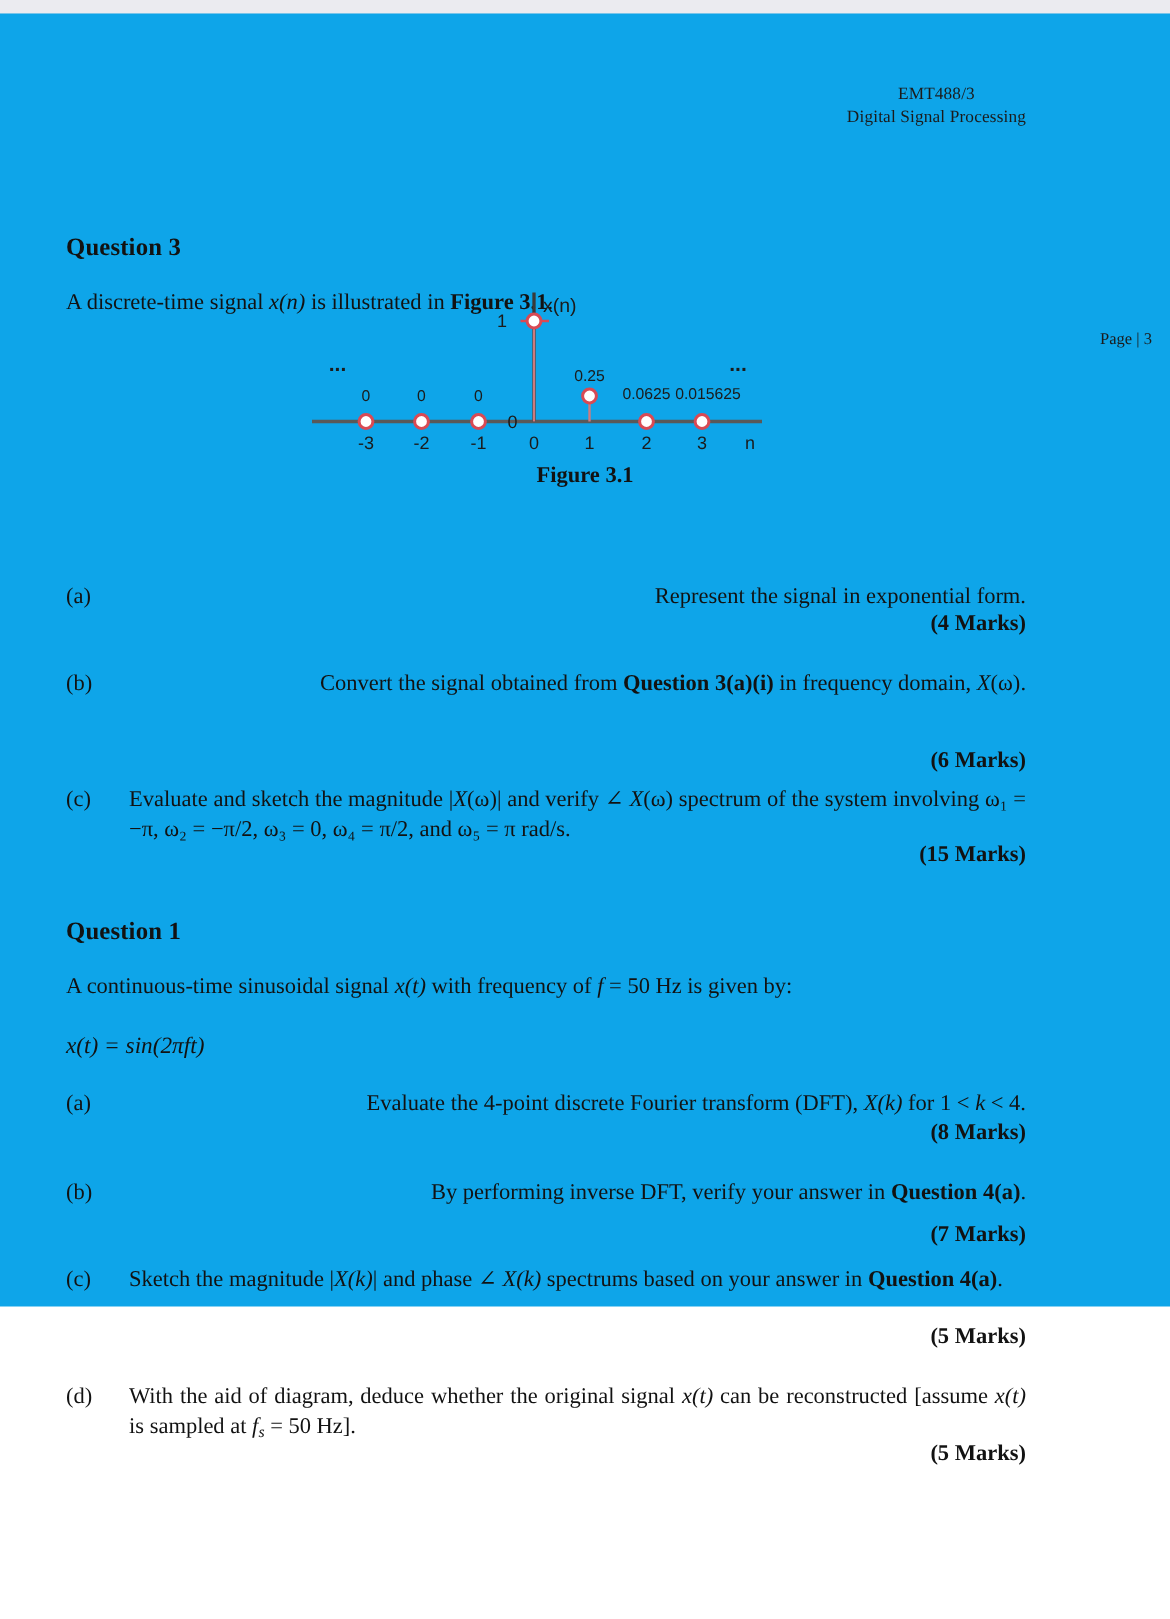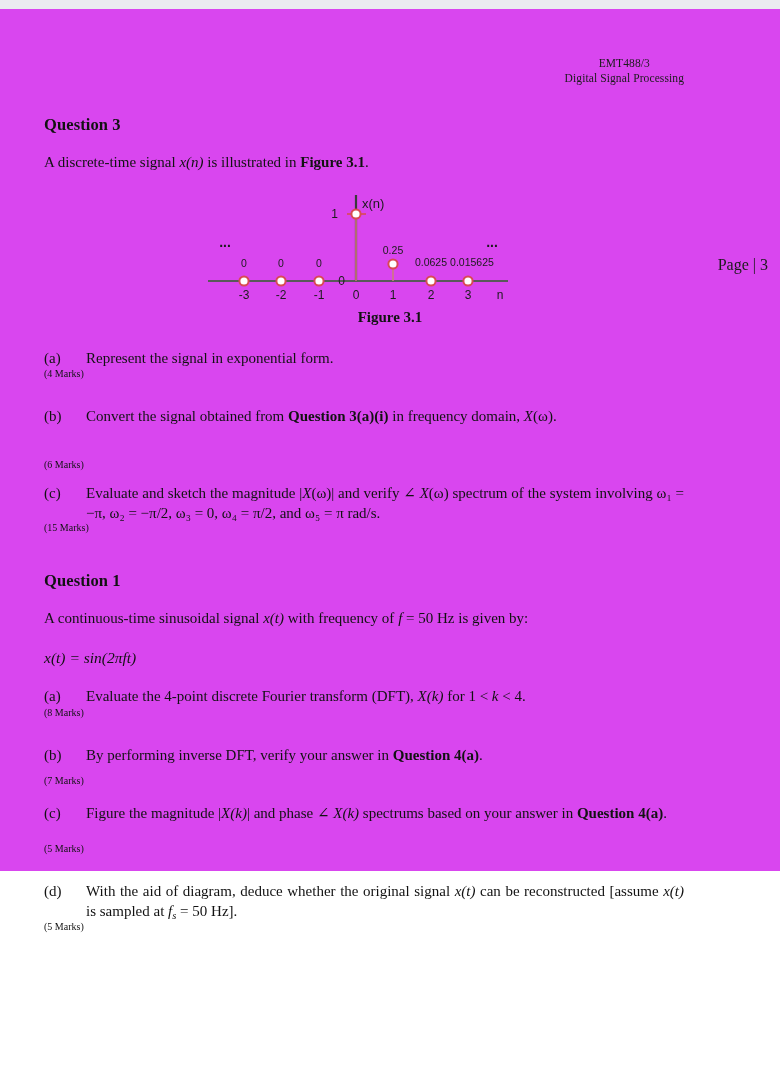--- a/index.html
+++ b/index.html
@@ -21,57 +21,57 @@
     width: 780px;
     height: 9px;
     background: #ebebf0;
     border-bottom: 1px solid #e0e0e6;
   }
   .page {
     position: absolute;
     top: 9px; left: 0;
     width: 780px;
     height: 862px;
-    background: #d946ef;
+    background: #0ea5e9;
   }
 
   
   .doc-header {
     position: absolute;
     top: 47px;
     right: 96px;
     text-align: center;
     font-size: 11.5px;
     line-height: 15px;
     letter-spacing: .1px;
     color: #1b1b1b;
   }
   .doc-header div { white-space: nowrap; }
 
   
   .page-number {
     position: absolute;
     top: 211px;
     right: 12px;
-    font-size: 16px;
+    font-size: 11px;
     color: #1b1b1b;
     white-space: nowrap;
-    margin-top: 36px;
   }
 
   
   .content {
     position: absolute;
     top: 0; left: 0;
     width: 780px;
   }
   .col {
     position: absolute;
     left: 44px;
     width: 640px;
+    margin-top: 40px;
   }
 
   .q-title {
     font-weight: bold;
     font-size: 16.5px;
     letter-spacing: .1px;
   }
   .para {
     font-size: 15px;
     line-height: 19px;
@@ -89,24 +89,25 @@
   .item .tag {
     width: 42px;
     flex: 0 0 42px;
     text-align: left;
   }
   .item .body {
     flex: 1;
     text-align: justify;
     text-justify: inter-word;
   }
-  .item .body.nojust { text-align: left; }
+  .item .body.nojust { text-align: right; }
   .marks {
-    text-align: left;
-    font-size: 10px;
+    text-align: right;
+    font-size: 15px;
+    font-weight: bold;
   }
   b { font-weight: bold; }
   .sub {
     font-size: 10.5px;
     vertical-align: -0.28em;
     font-style: italic;
   }
   .math { font-style: italic; }
 
   
@@ -245,21 +246,21 @@
     <div class="col marks" style="top:698px;">(8 Marks)</div>
 
     <div class="col item" style="top:737px;">
       <span class="tag">(b)</span>
       <span class="body nojust"><span>By performing inverse DFT, verify your answer in </span><b>Question 4(a)</b><span>.</span></span>
     </div>
     <div class="col marks" style="top:766px;">(7 Marks)</div>
 
     <div class="col item" style="top:795px;">
       <span class="tag">(c)</span>
-      <span class="body"><span>Figure the magnitude |</span><span class="math">X(k)</span><span>| and phase ∠ </span><span class="math">X(k)</span><span> spectrums based on your answer in </span><b>Question 4(a)</b><span>.</span></span>
+      <span class="body"><span>Sketch the magnitude |</span><span class="math">X(k)</span><span>| and phase ∠ </span><span class="math">X(k)</span><span> spectrums based on your answer in </span><b>Question 4(a)</b><span>.</span></span>
     </div>
     <div class="col marks" style="top:834px;">(5 Marks)</div>
 
     <div class="col item" style="top:873px;">
       <span class="tag">(d)</span>
       <span class="body"><span>With the aid of diagram, deduce whether the original signal </span><span class="math">x(t)</span><span> can be reconstructed [assume </span><span class="math">x(t)</span><span> is sampled at </span><span class="math">f</span><span class="sub">s</span><span> = 50 Hz].</span></span>
     </div>
     <div class="col marks" style="top:912px;">(5 Marks)</div>
 
   </div>

